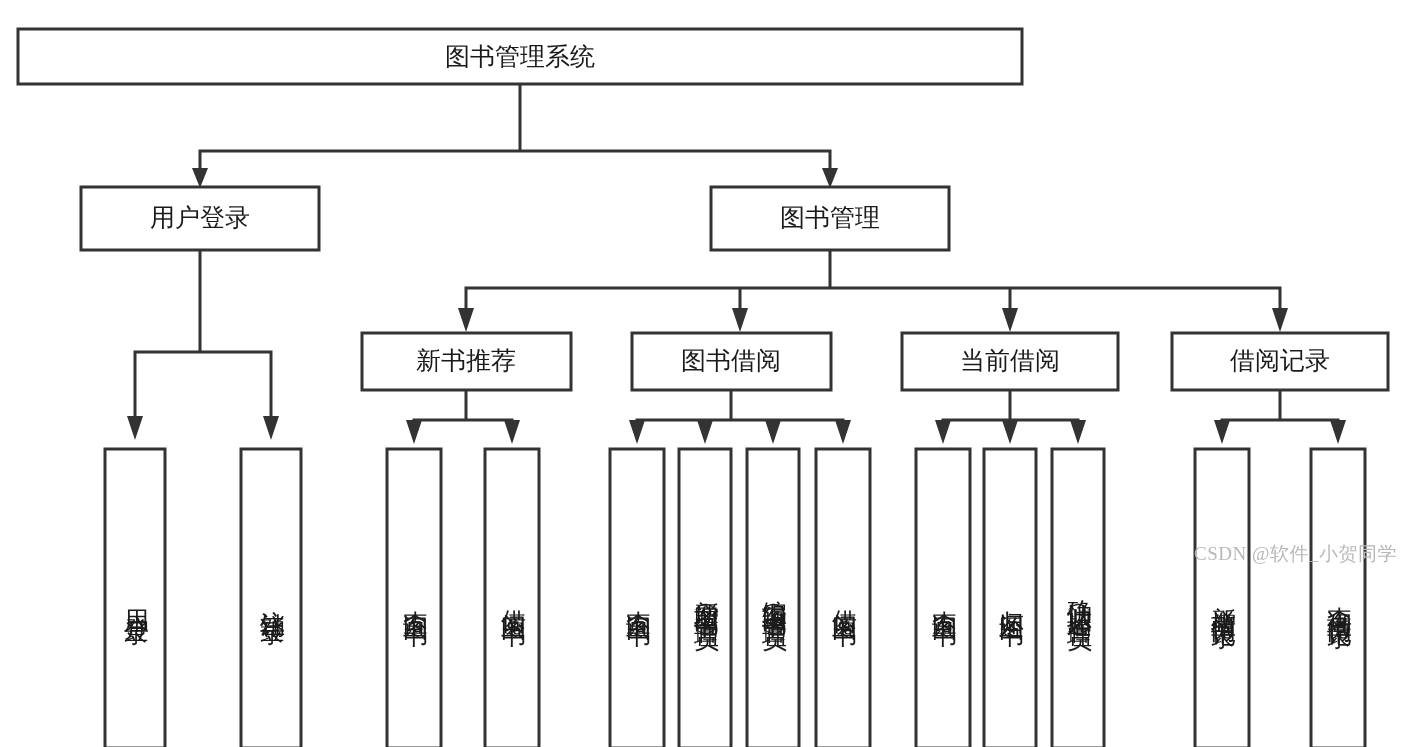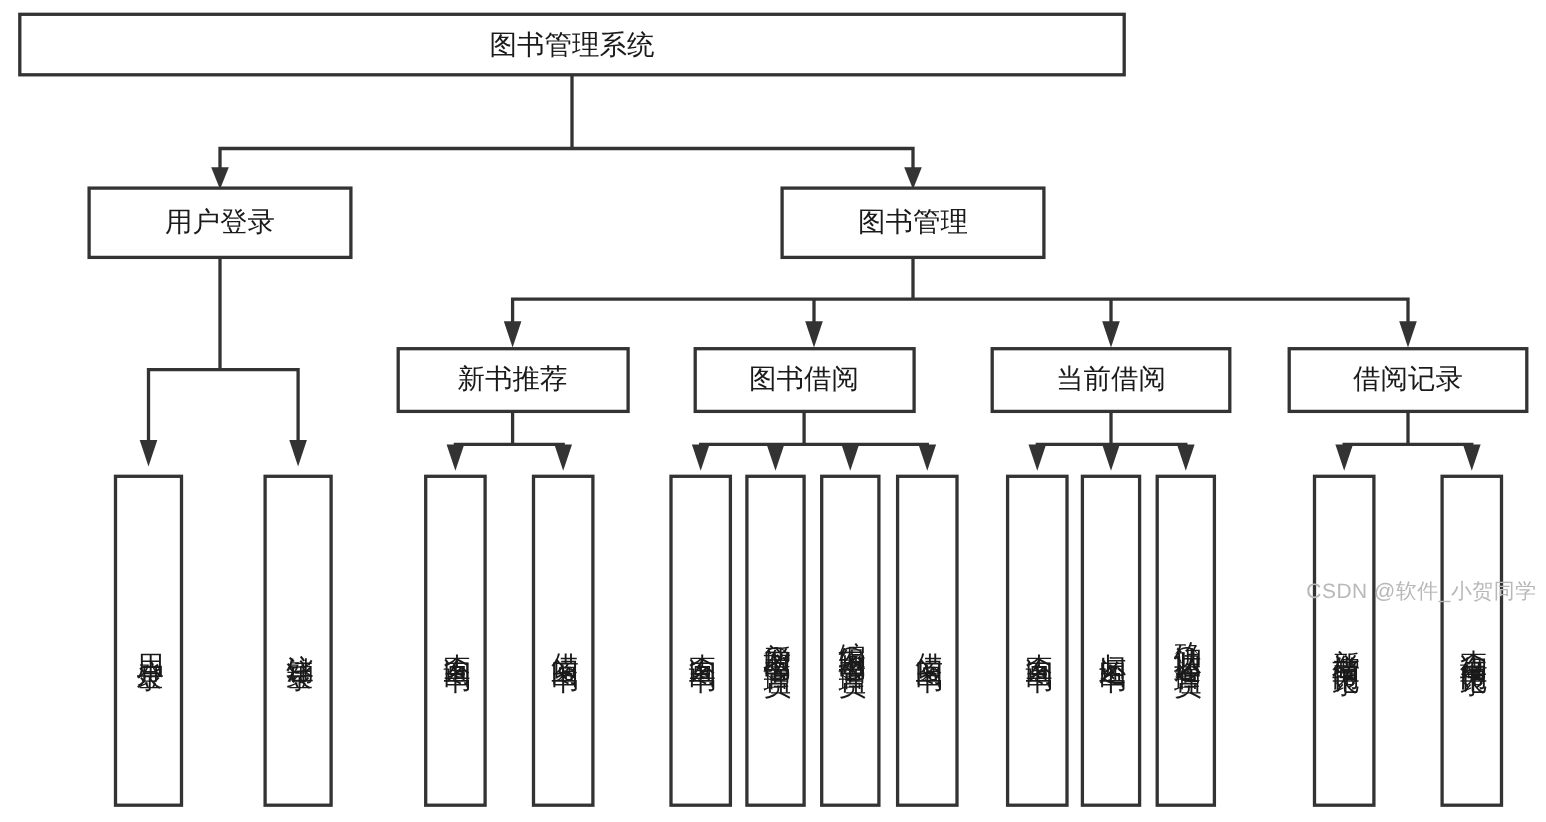--- a/index.html
+++ b/index.html
@@ -10,21 +10,21 @@
   body {
     width: 1405px;
     height: 747px;
     position: relative;
     font-family: "DejaVu Sans", "Liberation Sans", sans-serif;
     overflow: hidden;
   }
   #diagram-root {
     position: absolute;
     left: 0;
-    top: 0;
+    top: 16px;
     width: 1405px;
     height: 557px;
   }
   svg.flow {
     display: block;
     width: 1405px;
     height: 747px;
   }
   .node-rect {
     fill: #ffffff;
@@ -53,21 +53,21 @@
     stroke-linecap: square;
   }
   .arrowhead {
     fill: #333333;
     stroke: none;
   }
   .watermark-text {
     position: absolute;
     right: 8px;
     bottom: 6px;
-    font-family: Liberation Sans, sans-serif;
+    font-family: Liberation Serif, serif;
     font-size: 19px;
     color: #b8b8b8;
     white-space: nowrap;
     pointer-events: none;
     letter-spacing: 0.5px;
     margin-left: 24px;
   }
 </style>
 </head>
 <body>

